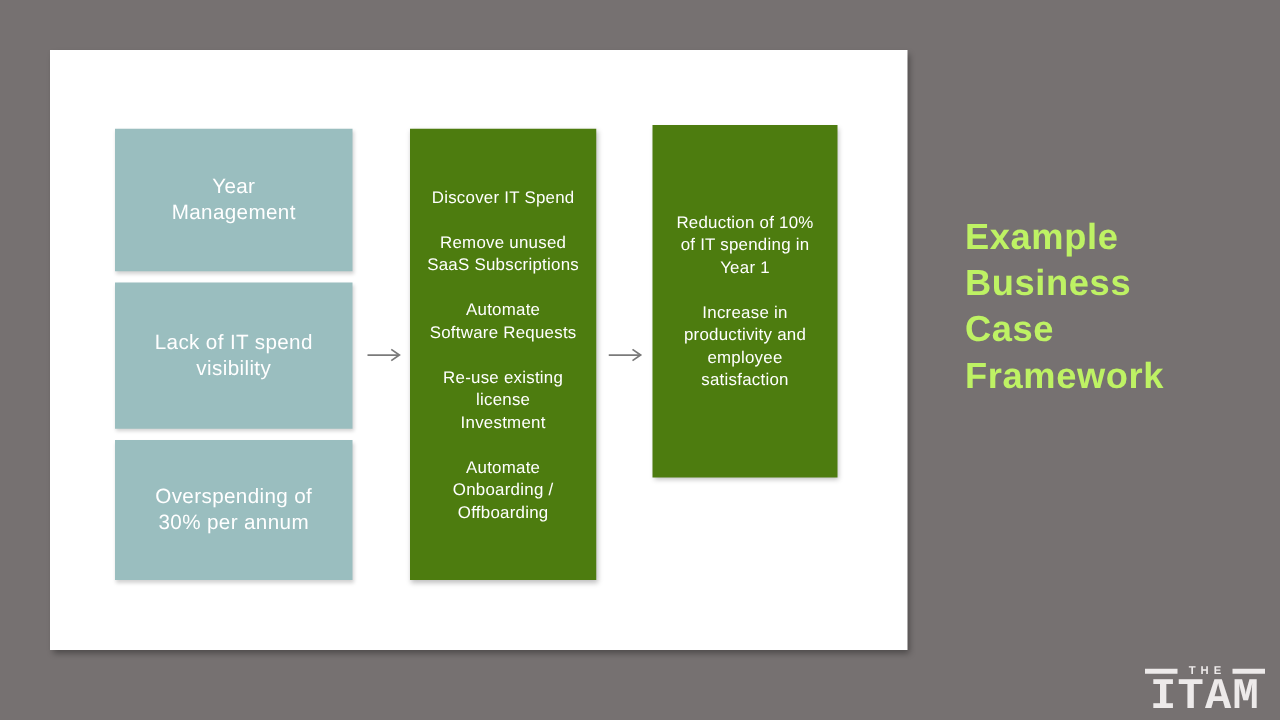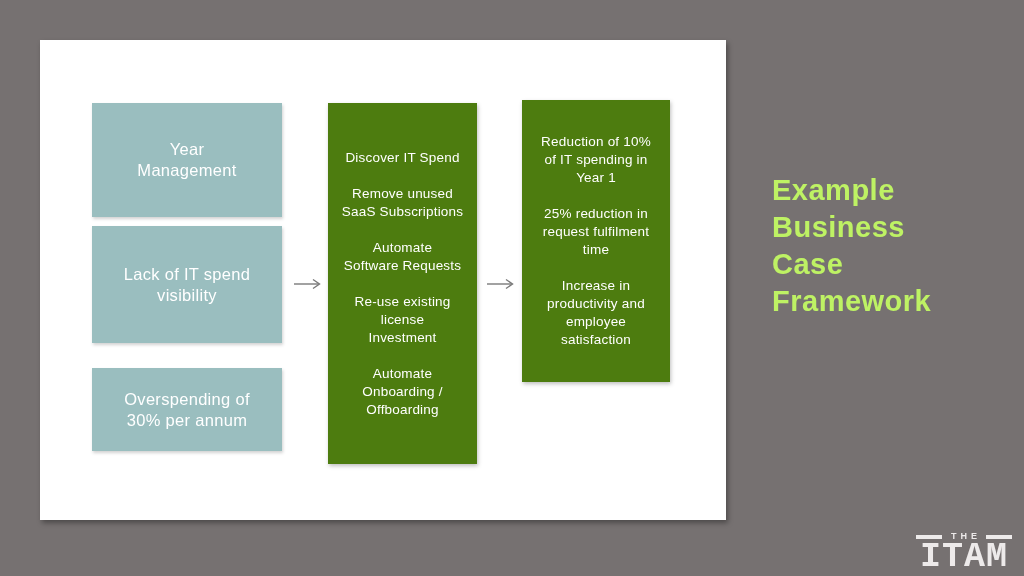--- a/index.html
+++ b/index.html
@@ -19,21 +19,21 @@
   .pbox {
     position:absolute; left:52px; width:190px;
     background:#9ABEBF; color:#ffffff;
     display:flex; align-items:center; justify-content:center;
     text-align:center; white-space:pre-line;
     font-size:16.5px; line-height:21px; letter-spacing:0.3px;
     box-shadow:1px 2px 3px rgba(0,0,0,0.18);
   }
   .pbox-1 { top:63px;  height:114px; }
   .pbox-2 { top:186px; height:117px; }
-  .pbox-3 { top:328px; height:83px; }
+  .pbox-3 { top:312px; height:112px; }
   .dbox {
     position:absolute;
     background:#4d7c0f; color:#ffffff;
     display:flex; flex-direction:column; justify-content:center; align-items:center;
     text-align:center; white-space:pre-line;
     font-size:13.5px; line-height:18px; letter-spacing:0.2px;
     box-shadow:1px 2px 4px rgba(0,0,0,0.25);
   }
   .dbox-actions  { left:288px; top:63px; width:149px; height:361px; }
   .dbox-outcomes { left:482px; top:60px; width:148px; height:282px;justify-content:center; }
@@ -103,23 +103,20 @@
 
   <svg class="arrow arrow-2" viewBox="0 0 30 12">
     <line x1="1" y1="6" x2="26" y2="6" stroke="#7A7A7A" stroke-width="1.4"></line>
     <polyline points="20,1.5 26.5,6 20,10.5" fill="none" stroke="#7A7A7A" stroke-width="1.4"></polyline>
   </svg>
 
   <div class="dbox dbox-outcomes">
     <p>Reduction of 10%
 of IT spending in
 Year 1</p>
-    <p>25% reduction in
-request fulfilment
-time</p>
     <p>Increase in
 productivity and
 employee
 satisfaction</p>
   </div>
 
 </div>
 
 <div class="slide-title">Example
 Business

